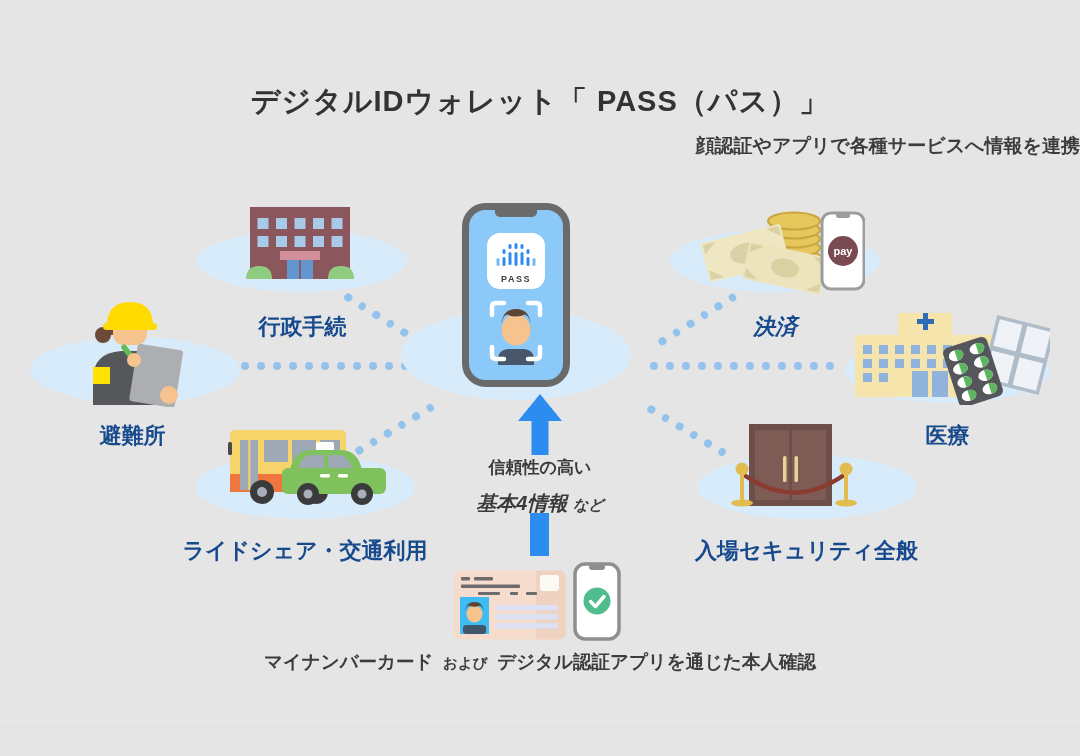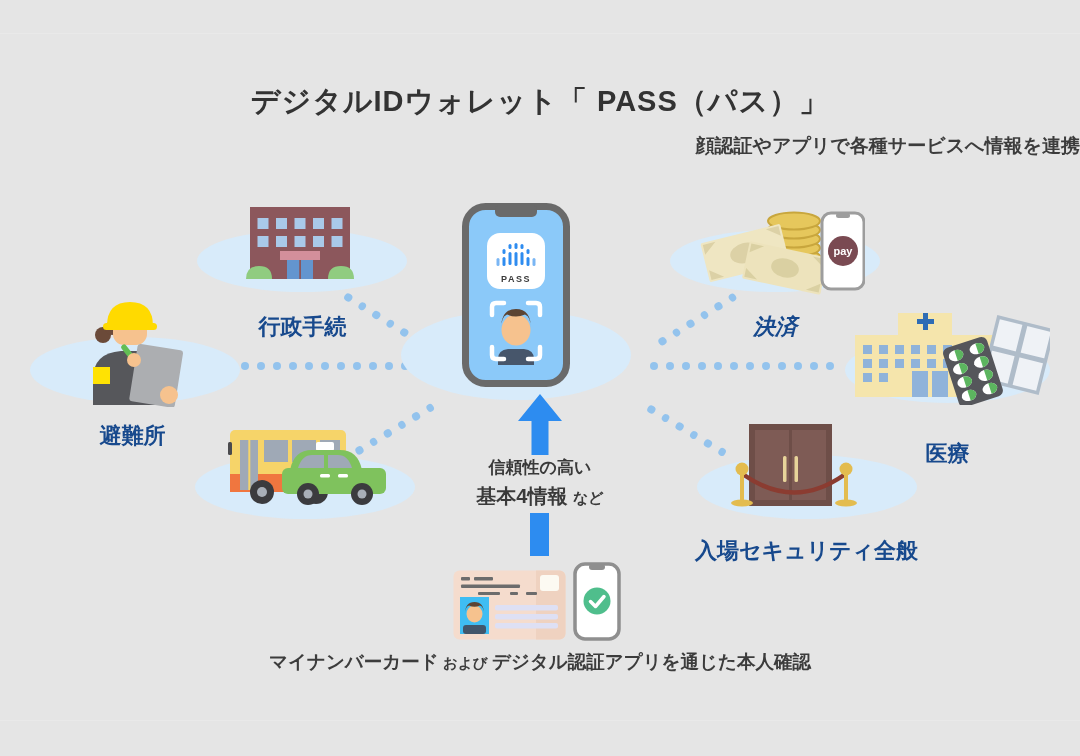--- a/index.html
+++ b/index.html
@@ -17,25 +17,25 @@
   .ellipse { position:absolute; background:#D8EBFA; border-radius:50%; }
   .icon { position:absolute; }
   .node-label { position:absolute; left:50%; transform:translateX(-50%); white-space:nowrap;
                 font-size:22px; font-weight:800; color:#17498D; }
   .dots { position:absolute; display:flex; gap:8px; height:8px; align-items:center; }
   .dot { width:8px; height:8px; border-radius:50%; background:#93C3ED; flex:none; }
   .dots-diag { transform-origin:0 0; gap:9px; }
   .dots-diag .dot { width:7.5px; height:7.5px; }
   .arrow-note { position:absolute; left:440px; top:456px; width:200px; text-align:center; color:#3A3A3A; }
   .arrow-note .l1 { font-size:17px; font-weight:700; }
-  .arrow-note .l2 { font-size:20px; font-weight:700; margin-top:4px; }
+  .arrow-note .l2 { font-size:20px; font-weight:700; margin-top:11px;font-style:italic; }
   .arrow-note .small { font-size:15px; font-weight:700; }
   .arrow-bar { position:absolute; left:530px; top:513px; width:19px; height:43px; background:#2D8CF0; }
   .footer-note { position:absolute; left:0; top:649px; width:100%; text-align:center;
-                 color:#3C3C3C; font-weight:700; }
+                 color:#3C3C3C; font-weight:700;font-family:Liberation Mono, monospace; }
   .footer-note .big { font-size:18.5px; }
   .footer-note .small { font-size:14.5px; }
 </style>
 </head>
 <body>
 
 <div class="stage">
 
   <div class="rule rule-top"></div>
   <div class="rule rule-bottom"></div>
@@ -168,20 +168,21 @@
       <path d="M70 40 Q74 27 84 27 H110 Q120 27 124 40 Z" fill="#9FA9B6"></path>
       <rect x="96" y="27" width="4" height="13" fill="#7FC25D"></rect>
       <rect x="54" y="40" width="104" height="26" rx="6" fill="#7FC25D"></rect>
       <rect x="92" y="46" width="10" height="3.5" rx="1.5" fill="#FFFFFF"></rect>
       <rect x="110" y="46" width="10" height="3.5" rx="1.5" fill="#FFFFFF"></rect>
       <circle cx="80" cy="66" r="11" fill="#3B3B3E"></circle>
         <circle cx="80" cy="66" r="4.5" fill="#A9AFB8"></circle>
       <circle cx="134" cy="66" r="11" fill="#3B3B3E"></circle>
         <circle cx="134" cy="66" r="4.5" fill="#A9AFB8"></circle>
     </svg>
+    <div class="node-label" style="top:116px;">ライドシェア・交通利用</div>
   </div>
 
   <div class="node" style="left:665px;top:200px;width:220px;height:145px;">
     <div class="ellipse" style="left:5px;top:30px;width:210px;height:62px;"></div>
     <svg class="icon" style="left:25px;top:5px;" width="175" height="95" viewBox="0 0 175 95">
       <g stroke="#C8A63D" stroke-width="2" fill="#E6C75C">
         <ellipse cx="104" cy="52" rx="26" ry="8.5"></ellipse>
         <ellipse cx="104" cy="43" rx="26" ry="8.5"></ellipse>
         <ellipse cx="104" cy="34" rx="26" ry="8.5"></ellipse>
         <ellipse cx="104" cy="25" rx="26" ry="8.5"></ellipse>
@@ -256,21 +257,21 @@
             <path d="M112 68.5 A7.5 5.5 0 0 1 112 79.5 Z" fill="#5CB55F"></path>
           <ellipse cx="134" cy="74" rx="7.5" ry="5.5" fill="#FFF"></ellipse>
             <path d="M134 68.5 A7.5 5.5 0 0 1 134 79.5 Z" fill="#5CB55F"></path>
           <ellipse cx="112" cy="88" rx="7.5" ry="5.5" fill="#FFF"></ellipse>
             <path d="M112 82.5 A7.5 5.5 0 0 1 112 93.5 Z" fill="#5CB55F"></path>
           <ellipse cx="134" cy="88" rx="7.5" ry="5.5" fill="#FFF"></ellipse>
             <path d="M134 82.5 A7.5 5.5 0 0 1 134 93.5 Z" fill="#5CB55F"></path>
         </g>
       </g>
     </svg>
-    <div class="node-label" style="top:144px;">医療</div>
+    <div class="node-label" style="top:126px;">医療</div>
   </div>
 
   <div class="node" style="left:665px;top:420px;width:235px;height:150px;margin-left:24px;">
     <div class="ellipse" style="left:8px;top:35px;width:220px;height:64px;"></div>
     <svg class="icon" style="left:40px;top:2px;" width="140" height="86" viewBox="0 0 140 86">
       <rect x="20" y="2" width="83" height="82" fill="#6E4E48"></rect>
       <rect x="26" y="8" width="34" height="70" fill="#7E5B55"></rect>
       <rect x="63" y="8" width="34" height="70" fill="#7E5B55"></rect>
       <rect x="54" y="34" width="3.5" height="26" rx="1.5" fill="#E8D49A"></rect>
       <rect x="65.5" y="34" width="3.5" height="26" rx="1.5" fill="#E8D49A"></rect>

